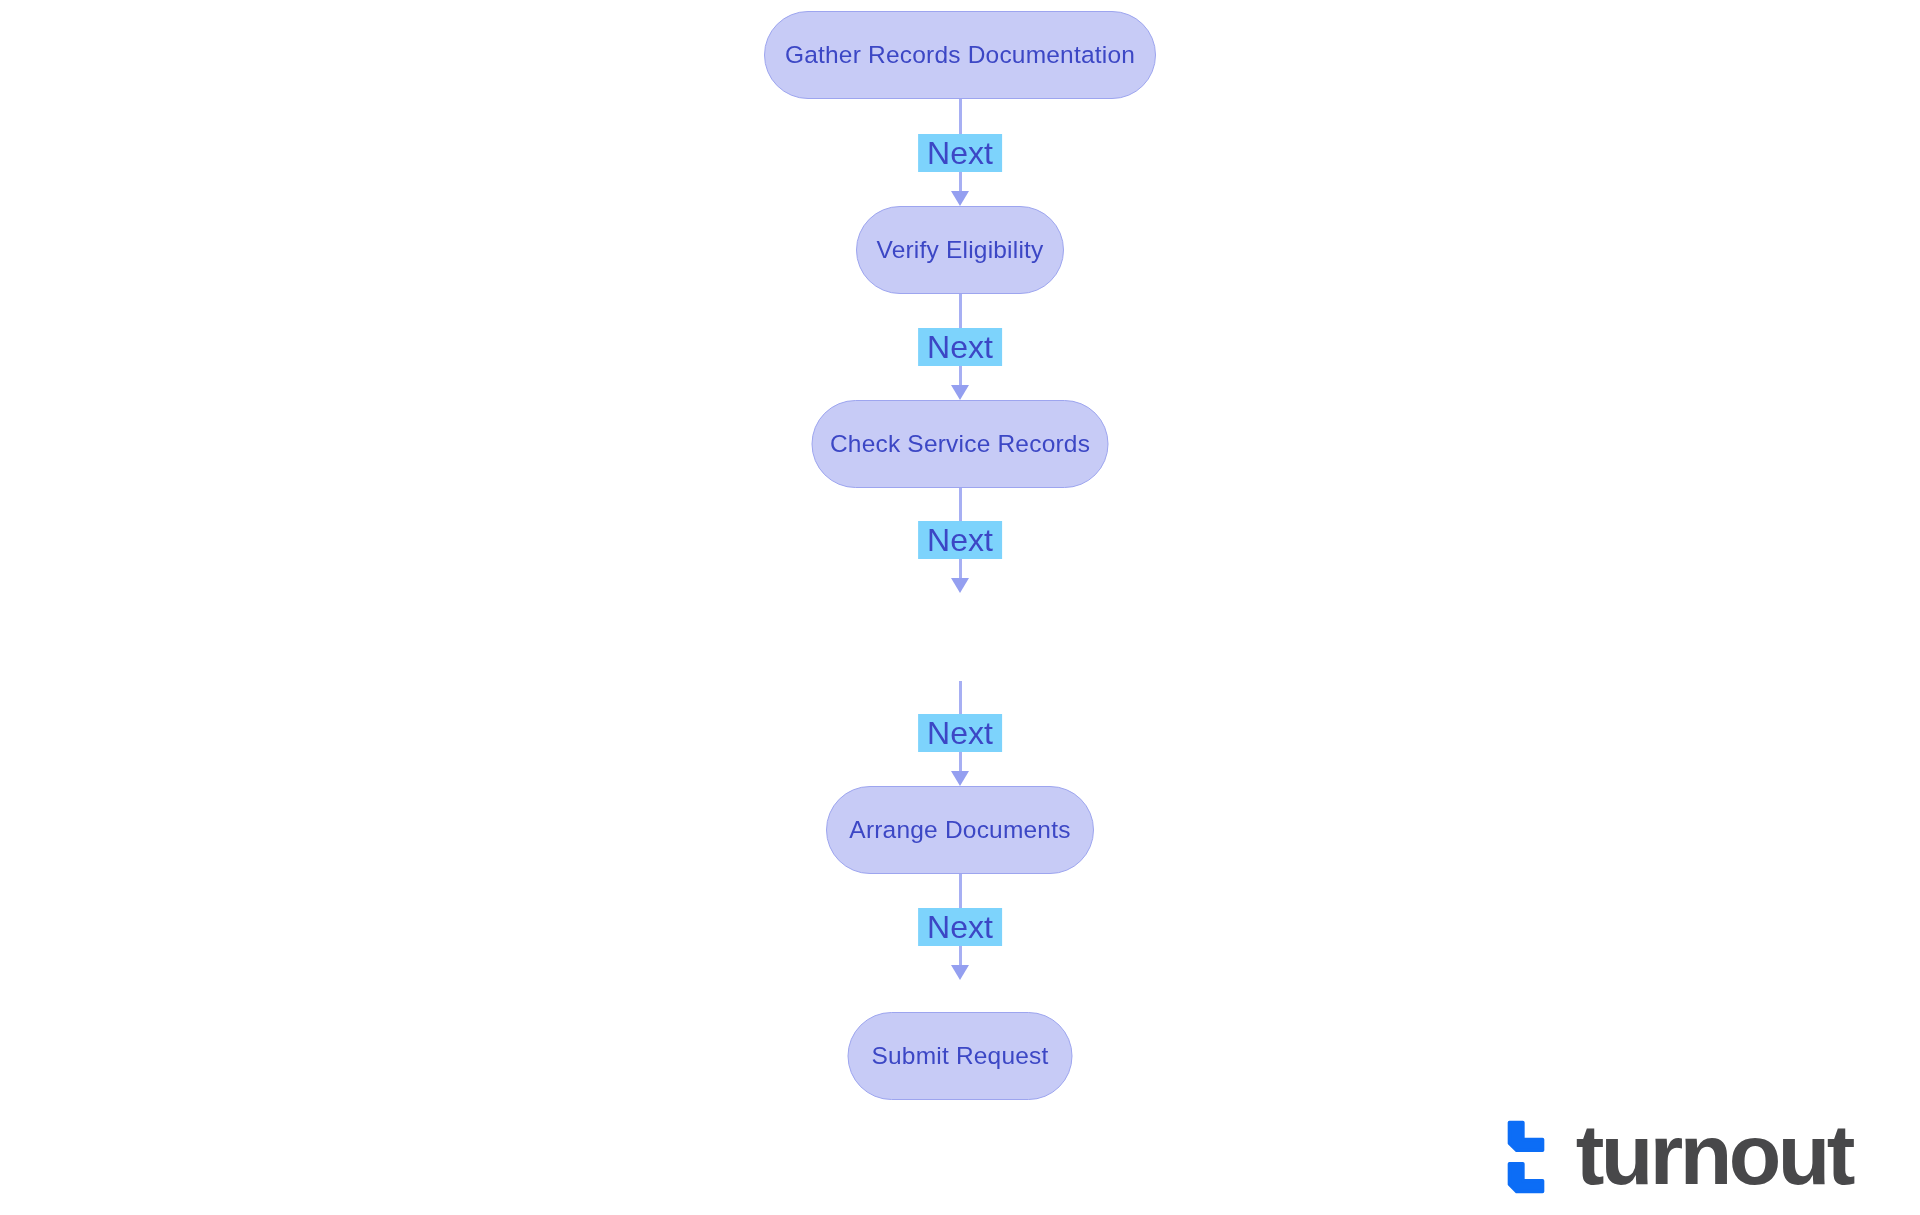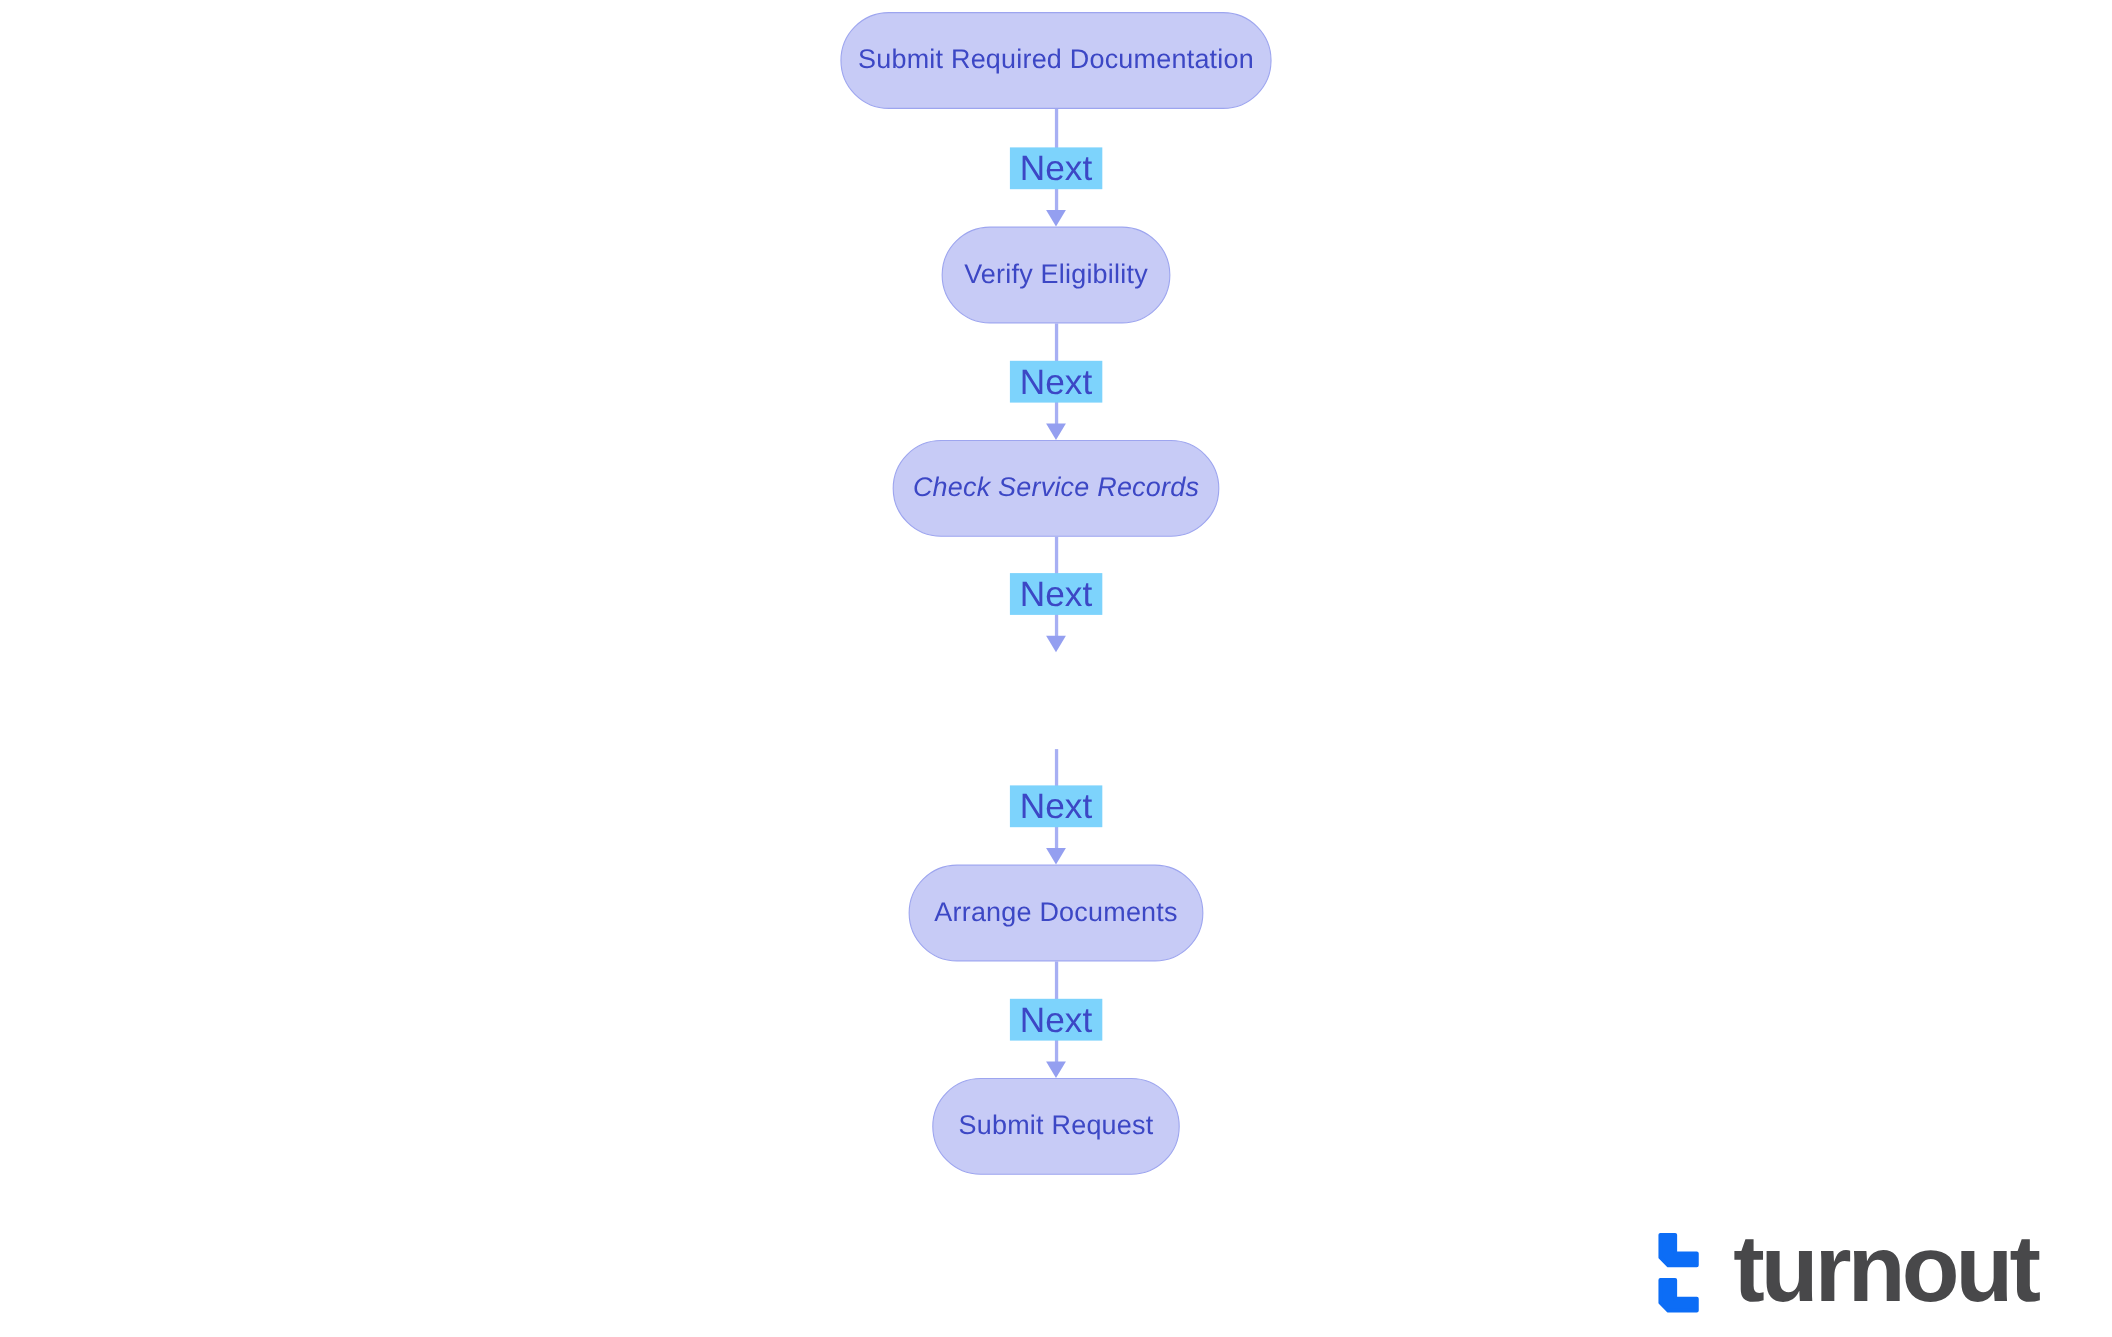--- a/index.html
+++ b/index.html
@@ -31,24 +31,24 @@
     color: var(--node-text, #3c47c5);
     font-size: 24.5px;
     display: flex;
     align-items: center;
     justify-content: center;
     white-space: nowrap;
     letter-spacing: 0.2px;
   }
   .n0 { top: 11px;  width: 392px; }
   .n1 { top: 206px; width: 208px; }
-  .n2 { top: 400px; width: 297px; font-style: italic; }
+  .n2 { top: 400px; width: 297px; }
   .n3 { top: 593px; width: 292px; }
   .n4 { top: 786px; width: 268px; text-align: center; }
-  .n5 { top: 980px; width: 225px; }
+  .n5 { top: 1012px; width: 225px; }
 
   
   .edge-line {
     position: absolute;
     left: 958.5px;
     width: 3px;
     background: var(--edge-line, #a7aff3);
   }
   .l0 { top: 99px;  height: 93px; }
   .l1 { top: 294px; height: 92px; }
@@ -116,21 +116,21 @@
     line-height: 1;
     padding-bottom: 6px;
   }
 </style>
 </head>
 <body>
 
 <div class="canvas">
 
   <div class="node n0">
-    <span>Submit Required Documentation</span>
+    <span>Gather Records Documentation</span>
   </div>
   <div class="node n1">
     <span>Verify Eligibility</span>
   </div>
   <div class="node n2">
     <span>Check Service Records</span>
   </div>
   <div class="node n4">
     <span>Arrange Documents</span>
   </div>

